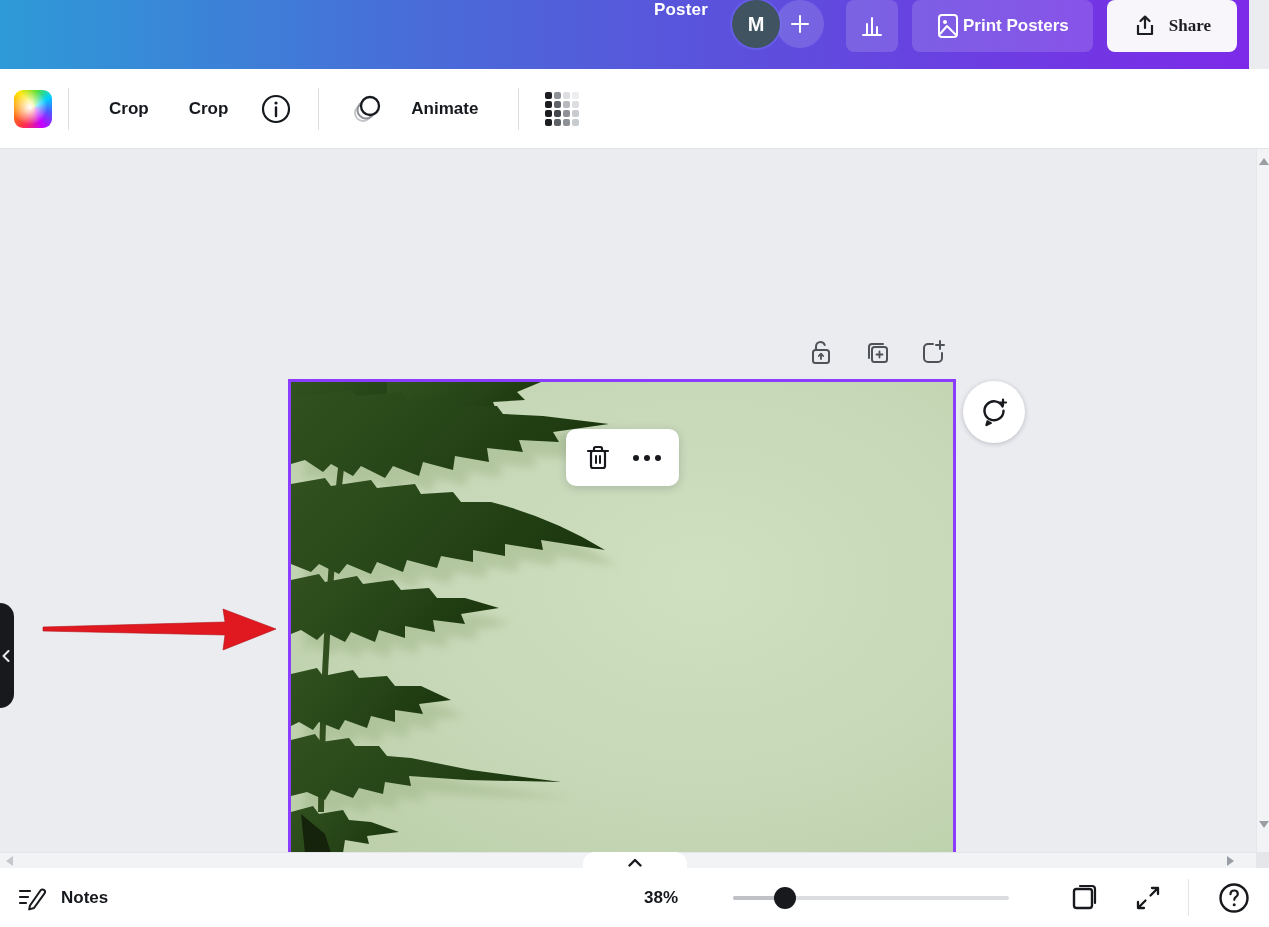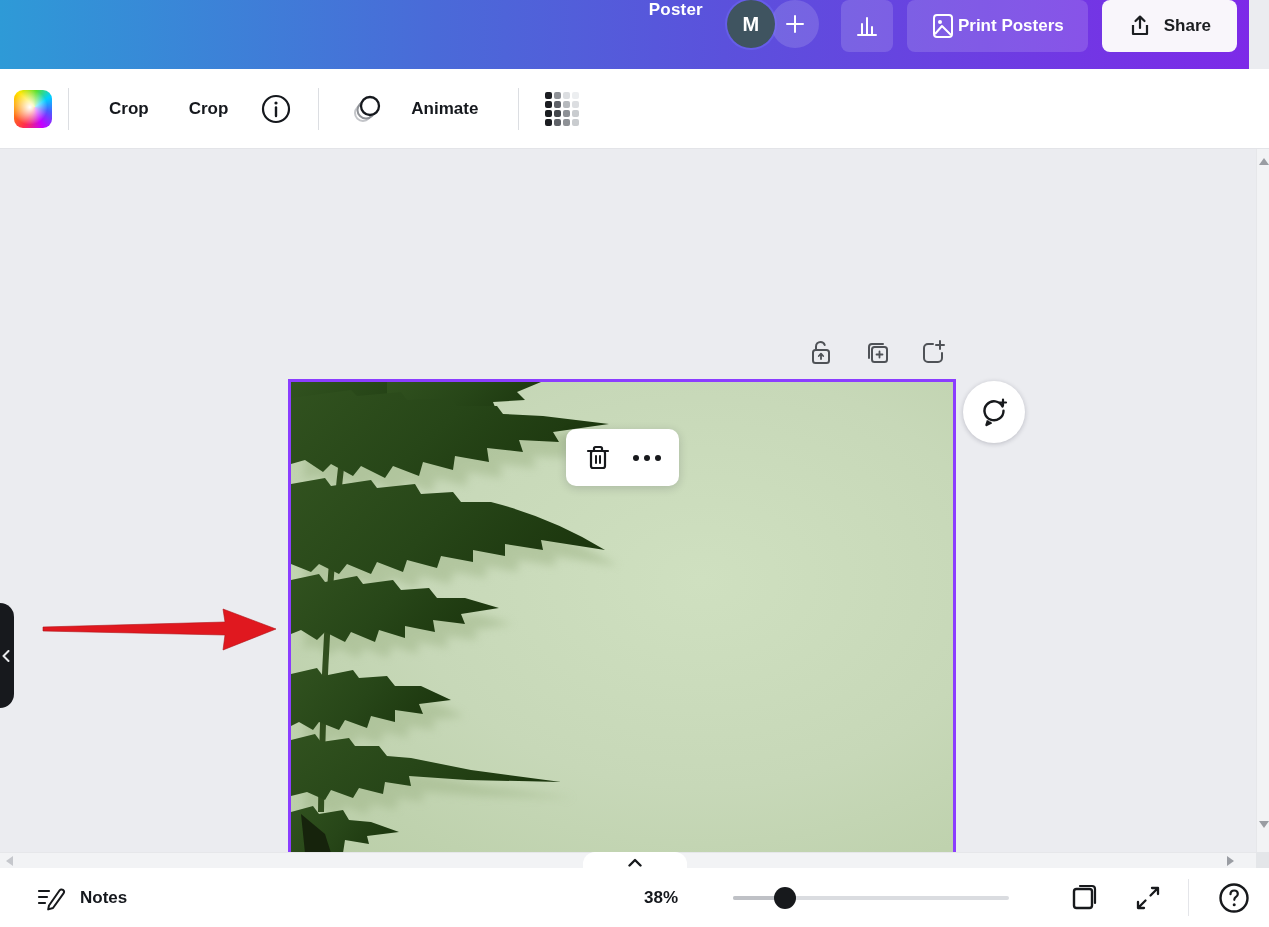--- a/index.html
+++ b/index.html
@@ -26,21 +26,21 @@
     display:flex; align-items:center; justify-content:center; margin-left:-4px;
     cursor:pointer;
   }
   .hbtn {
     height:52px; border-radius:8px; background:rgba(255,255,255,.15);
     display:flex; align-items:center; justify-content:center; cursor:pointer;
     color:#fff; font-size:17px; font-weight:700;
   }
   .chart-btn { width:52px; margin-right:14px; }
   .print-btn { padding:0 24px; margin-right:14px; gap:3px; }
-  .share-btn { background:#f9f6fb; color:#1c1e21; padding:0 26px; gap:12px; }
+  .share-btn { background:#f9f6fb; color:#1c1e21; padding:0 26px; gap:12px;font-family:Liberation Serif, serif; }
 
   
   .toolbar {
     position:absolute; left:0; top:69px; width:1269px; height:79px; background:#ffffff;
     box-shadow:0 1px 0 #e3e4e8; display:flex; align-items:center; z-index:5;
   }
   .swatch {
     width:38px; height:38px; border-radius:9px; margin-left:14px; cursor:pointer;
     background:
       radial-gradient(circle at 42% 45%, #ffffff 0%, rgba(255,255,255,0) 58%),
@@ -119,21 +119,21 @@
   
   .footer {
     position:absolute; left:0; top:868px; width:1269px; height:59px; background:#fff; z-index:8;
   }
   .footer-notch {
     position:absolute; left:583px; top:-16px; width:104px; height:17px;
     background:#fff; border-radius:12px 12px 0 0; cursor:pointer;
     display:flex; align-items:flex-end; justify-content:center;
   }
   .f-item { position:absolute; top:0; height:59px; display:flex; align-items:center; font-size:17px; font-weight:600; color:#15181d; }
-  .notes-btn { left:32px; gap:14px; cursor:pointer; padding:0 4px; }
+  .notes-btn { left:13px; gap:14px; cursor:pointer; padding:0 4px; }
   .page-indicator { left:165px; cursor:pointer; }
   .zoom-label { left:644px; cursor:pointer; }
   .zoom-slider { left:733px; width:276px; cursor:pointer; }
   .slider-track { position:relative; width:276px; height:4px; border-radius:2px; background:#dadce0; }
   .slider-fill  { position:absolute; left:0; top:0; height:4px; width:52px; border-radius:2px; background:#bfc1c6; }
   .slider-knob  { position:absolute; left:41px; top:-9px; width:22px; height:22px; border-radius:50%; background:#17191c; }
   .pages-btn  { left:1068px; cursor:pointer; }
   .expand-btn { left:1133px; cursor:pointer; }
   .f-divider  { position:absolute; left:1188px; top:11px; width:1px; height:37px; background:#e4e5e9; }
   .help-btn   { left:1217px; cursor:pointer; }

